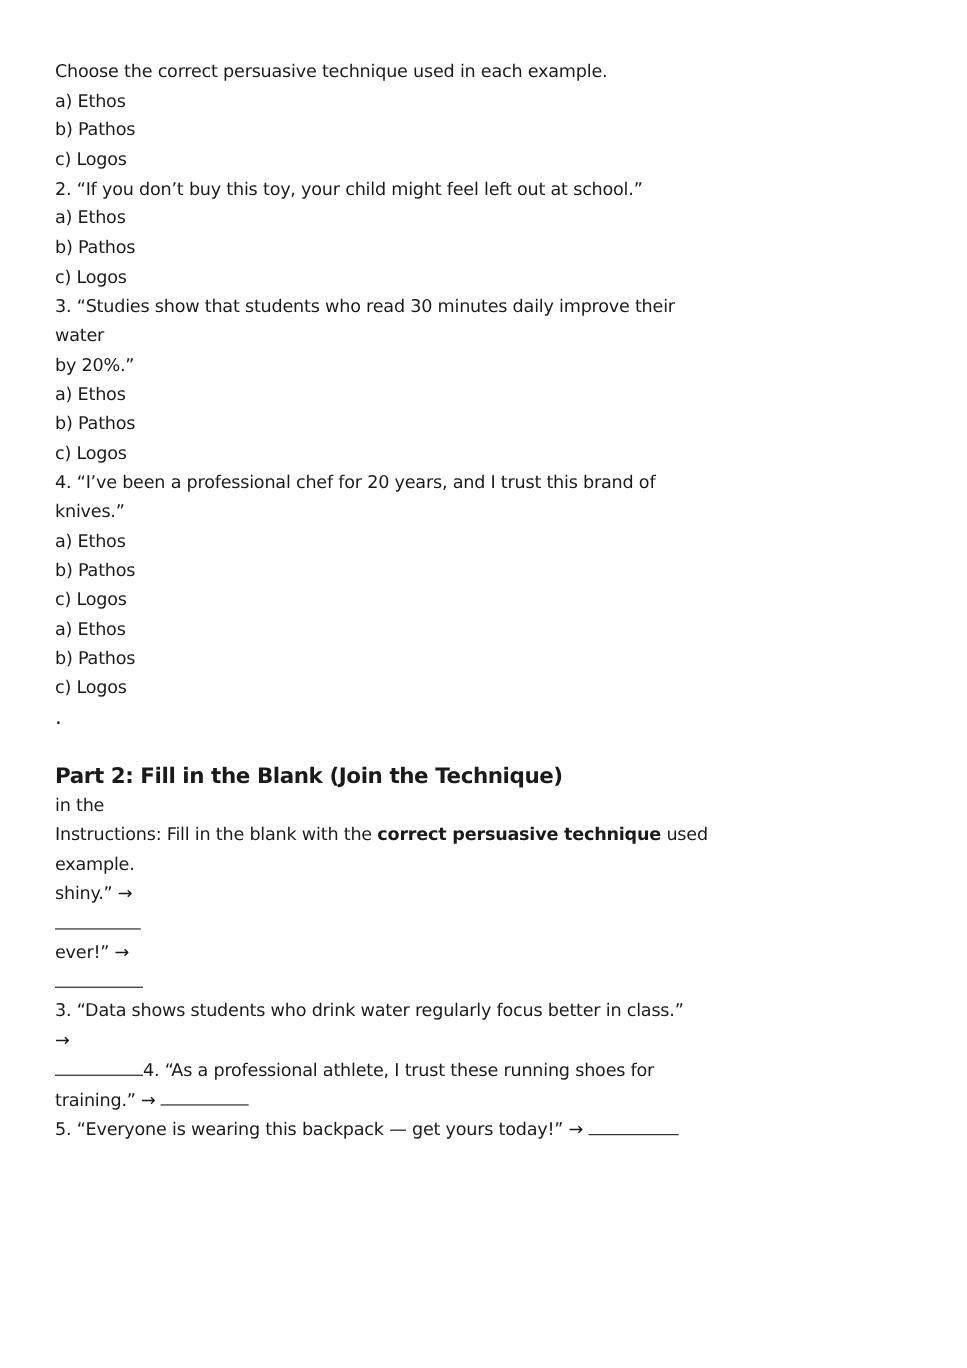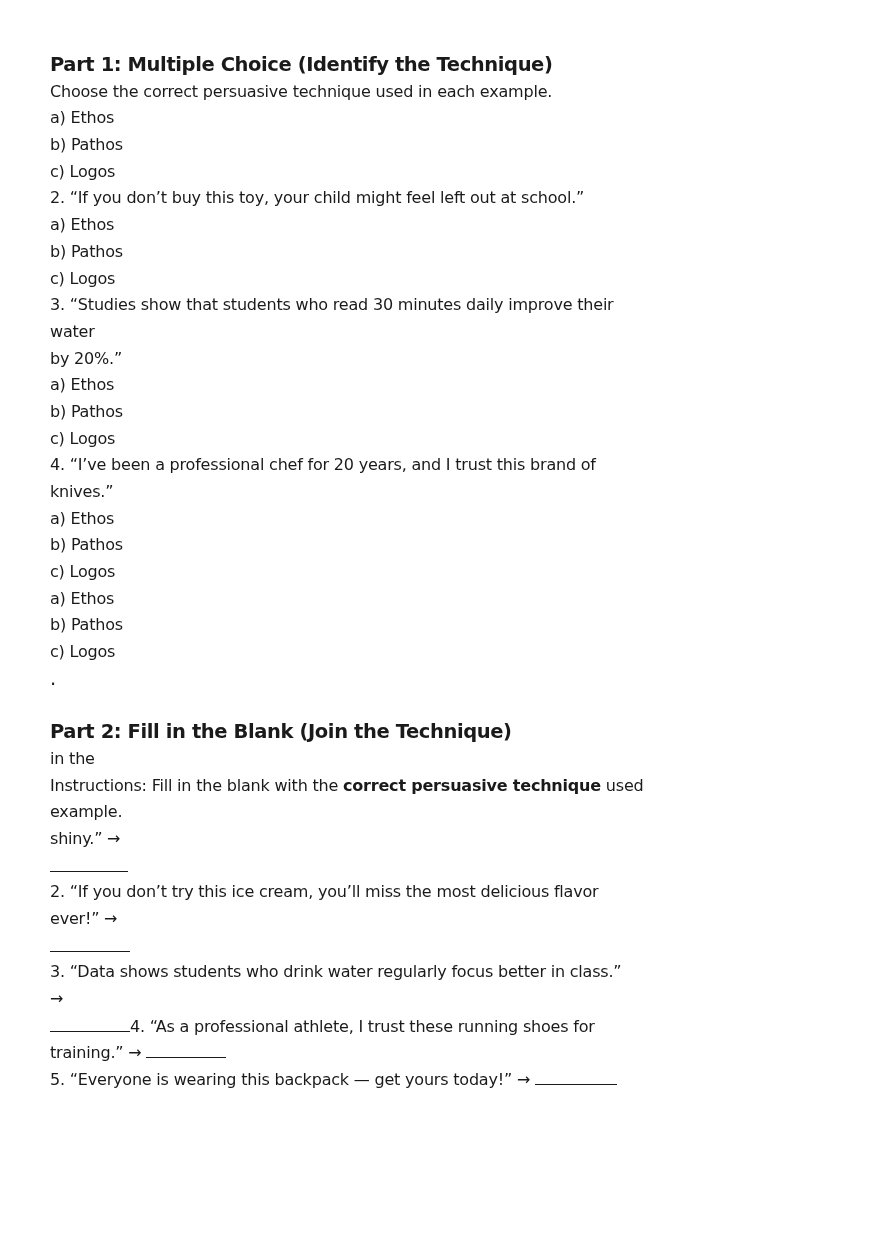--- a/index.html
+++ b/index.html
@@ -44,21 +44,20 @@
     .blank-med { width: 80px; }
     .blank-long { width: 82px; }
     .dot-line { font-size: 19.5px; line-height: 26.7px; height: 26.7px; }
     .gap { height: 26.7px; }
   </style>
 </head>
 <body>
 
 <div class="page">
 
-  <div class="line heading">Part 1: Multiple Choice (Identify the Technique)</div>
   <div class="line">Choose the correct persuasive technique used in each example.</div>
 
   <div class="line">a) Ethos</div>
   <div class="line">b) Pathos</div>
   <div class="line">c) Logos</div>
 
   <div class="line"><span>2.</span> <span>“If you don’t buy this toy, your child might feel left out at school.”</span></div>
   <div class="line">a) Ethos</div>
   <div class="line">b) Pathos</div>
   <div class="line">c) Logos</div>
@@ -84,21 +83,20 @@
   <div class="gap"></div>
 
   <div class="line heading">Part 2: Fill in the Blank (Join the Technique)</div>
   <div class="line">in the</div>
   <div class="line"><span>Instructions: Fill in the blank with the </span><span class="bold">correct persuasive technique</span><span> used</span></div>
   <div class="line">example.</div>
 
   <div class="line">shiny.” →</div>
   <div class="line"><span class="blank blank-short"></span></div>
 
-  <div class="line">2. “If you don’t try this ice cream, you’ll miss the most delicious flavor</div>
   <div class="line">ever!” →</div>
   <div class="line"><span class="blank blank-med"></span></div>
 
   <div class="line">3. “Data shows students who drink water regularly focus better in class.”</div>
   <div class="line">→</div>
 
   <div class="line"><span class="blank blank-med"></span><span>4. “As a professional athlete, I trust these running shoes for</span></div>
   <div class="line"><span>training.” →</span> <span class="blank blank-med"></span></div>
 
   <div class="line"><span>5. “Everyone is wearing this backpack — get yours today!” →</span> <span class="blank blank-long"></span></div>

